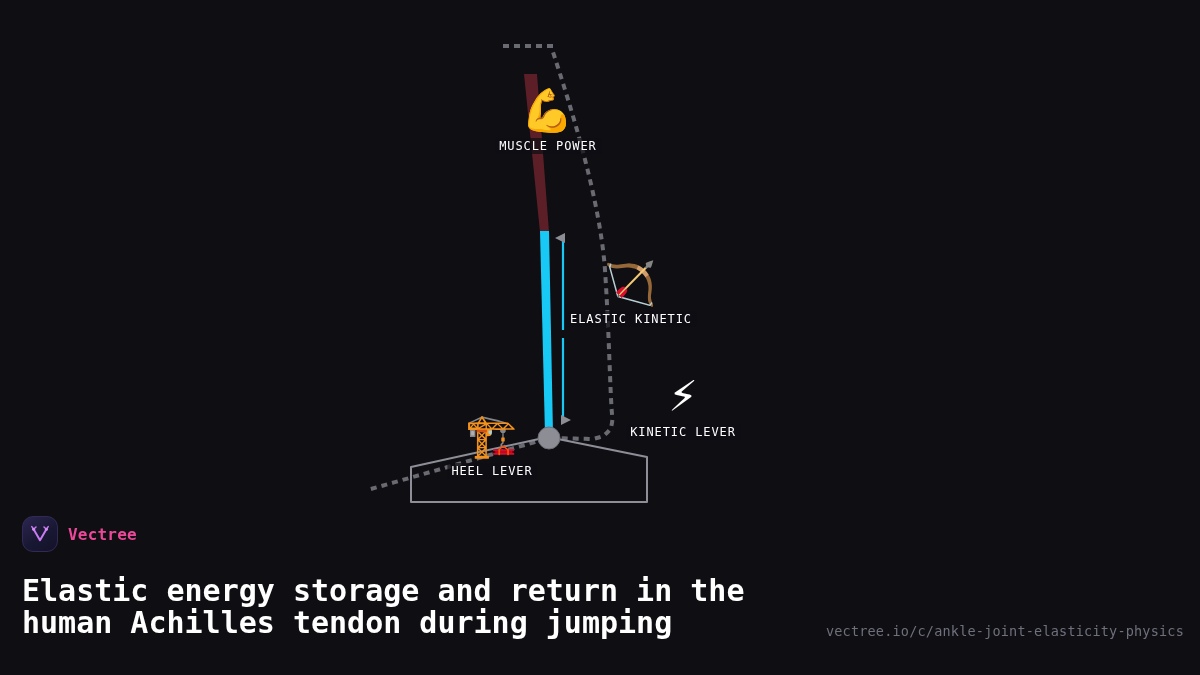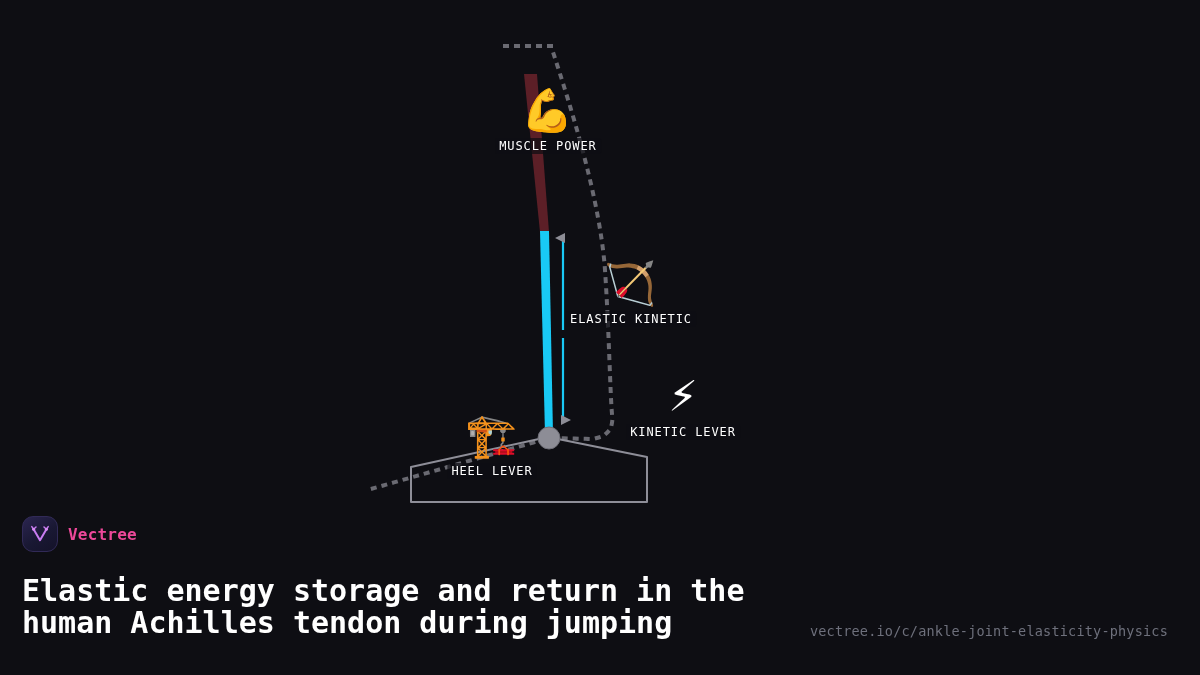--- a/index.html
+++ b/index.html
@@ -108,21 +108,21 @@
     font-family: "DejaVu Sans Mono", "Liberation Mono", monospace;
     font-size: 30px;
     font-weight: bold;
     line-height: 32px;
     color: #ffffff;
     letter-spacing: 0px;
     margin-top: 24px;
   }
   #url {
     position: absolute;
-    right: 32px;
+    right: 16px;
     top: 118px;
     font-family: "DejaVu Sans Mono", "Liberation Mono", monospace;
     font-size: 13.5px;
     color: #6e707c;
     letter-spacing: 0.2px;
   }
 </style>
 </head>
 <body>
 

